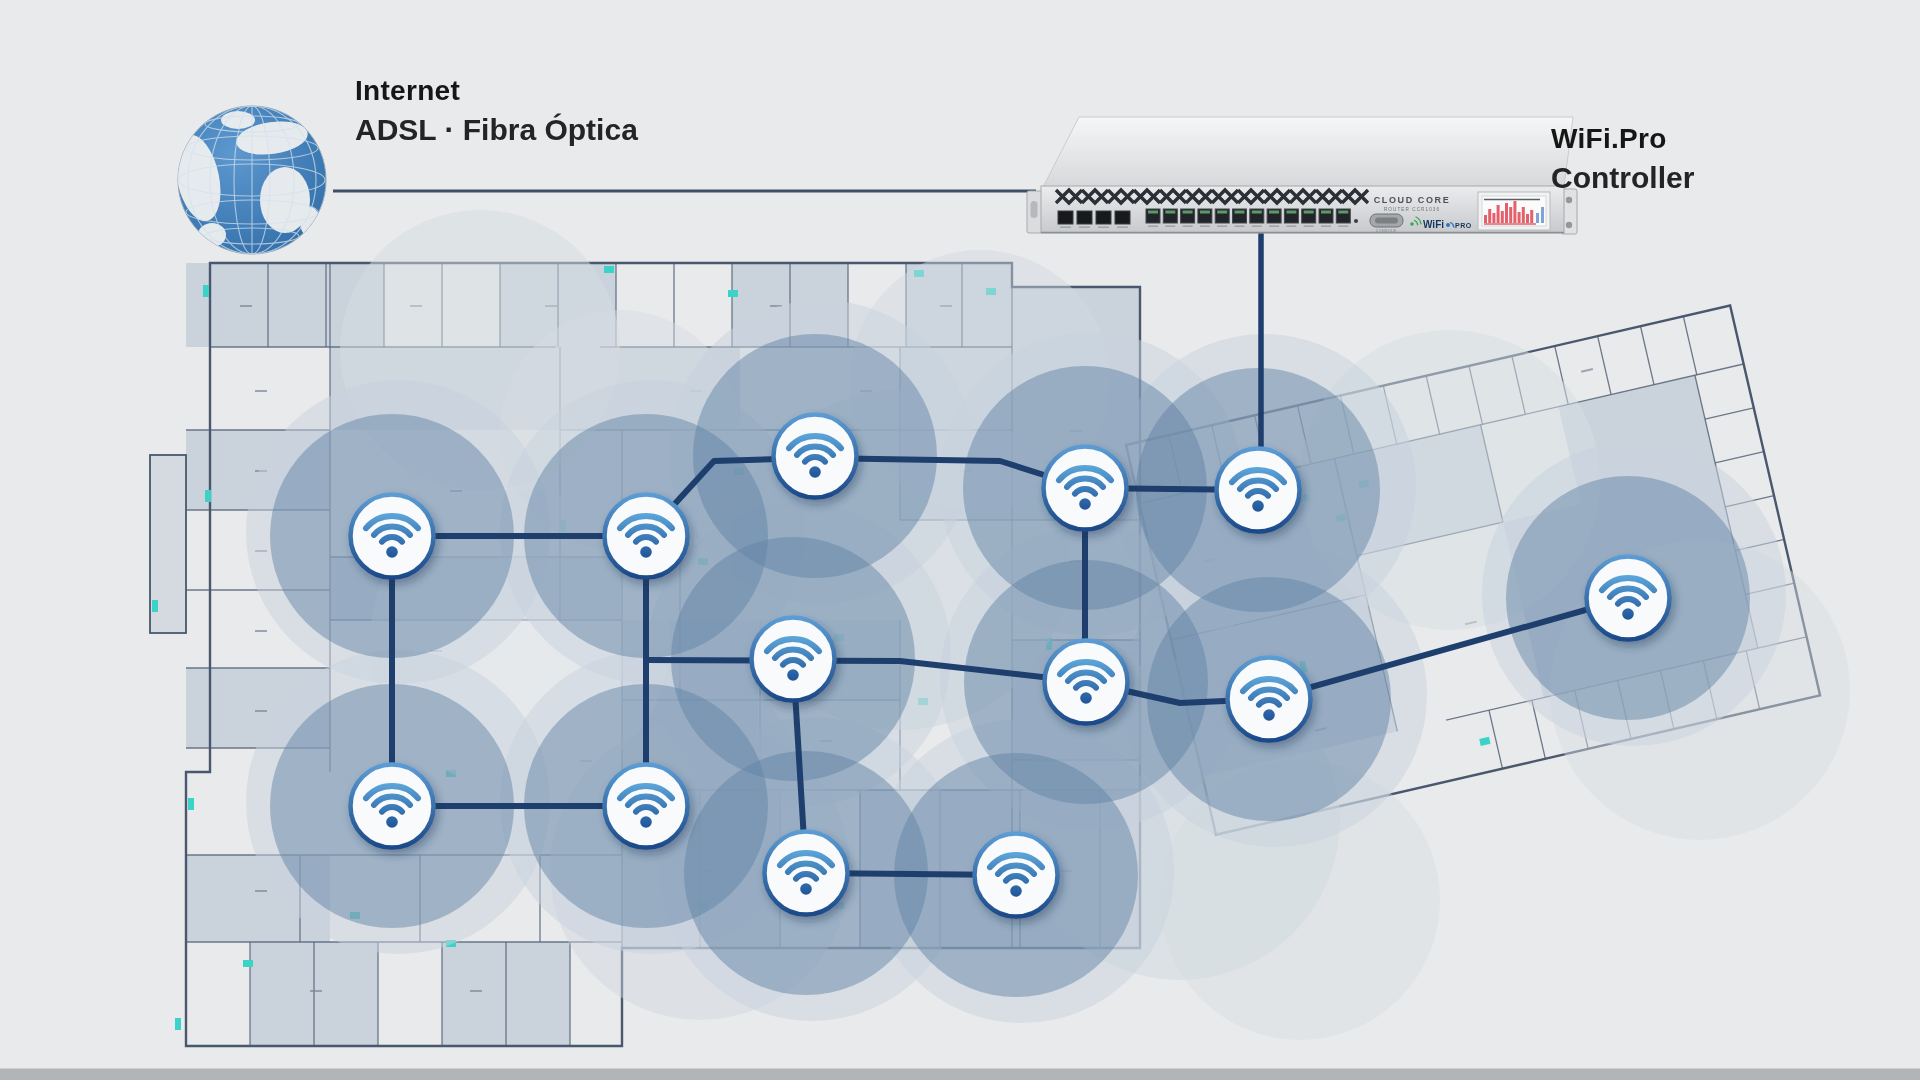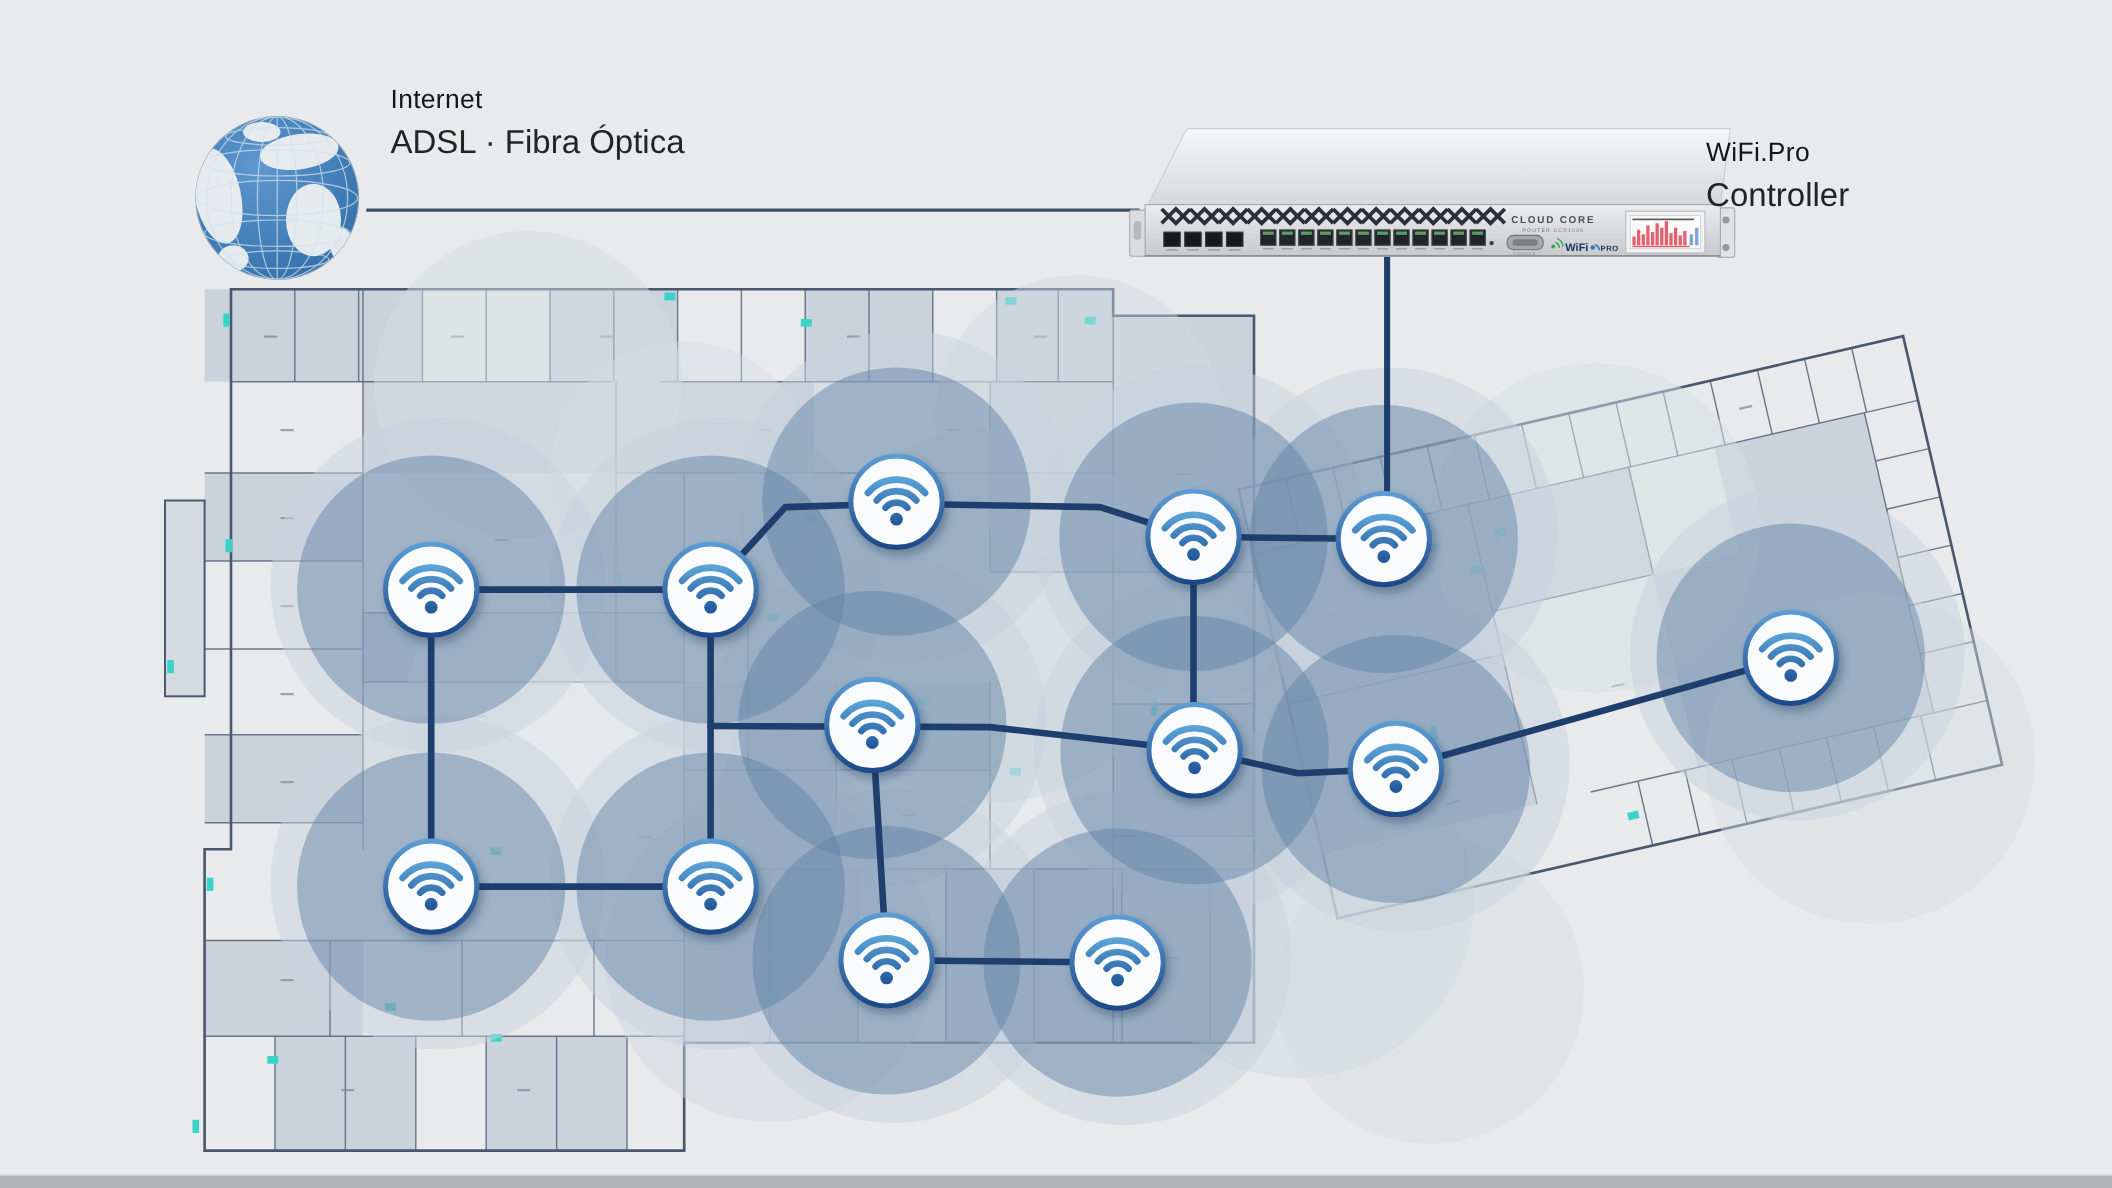--- a/index.html
+++ b/index.html
@@ -1,21 +1,21 @@
 <!DOCTYPE html>
 <html><head>
 <meta charset="utf-8">
 <style>
   html,body{margin:0;padding:0;background:#d8d9da;}
   .stage{position:relative;width:1920px;height:1080px;background:#e9eaeb;overflow:hidden;
          font-family:"Liberation Sans",sans-serif;}
   #scene{position:absolute;left:0;top:0;}
   .label-block{position:absolute;}
-  .lb-title{font-size:24px;font-weight:400;color:#161616;letter-spacing:.3px;line-height:38px;}
-  .lb-sub{font-size:30px;font-weight:400;color:#242424;line-height:40px;}
+  .lb-title{font-size:28px;font-weight:700;color:#161616;letter-spacing:.3px;line-height:38px;}
+  .lb-sub{font-size:30px;font-weight:700;color:#242424;line-height:40px;}
   .bottom-strip{position:absolute;left:0;right:0;bottom:0;height:11px;background:#b2b5b7;border-top:1px solid #cdcfd1;}
   .rtr-name{font-family:"Liberation Sans",sans-serif;font-weight:700;font-size:9px;letter-spacing:1.6px;fill:#4c5056;}
   .rtr-sub{font-family:"Liberation Sans",sans-serif;font-weight:400;font-size:4.6px;letter-spacing:1.1px;fill:#6d7177;}
   .logo-wifi{font-family:"Liberation Sans",sans-serif;font-weight:700;font-size:10px;fill:#16355e;}
   .logo-pro{font-family:"Liberation Sans",sans-serif;font-weight:700;font-size:7px;fill:#16355e;letter-spacing:.5px;}
   .console-lbl{font-family:"Liberation Sans",sans-serif;font-size:3.6px;fill:#7b7f83;letter-spacing:.4px;}
 </style>
 </head>
 <body>
 

